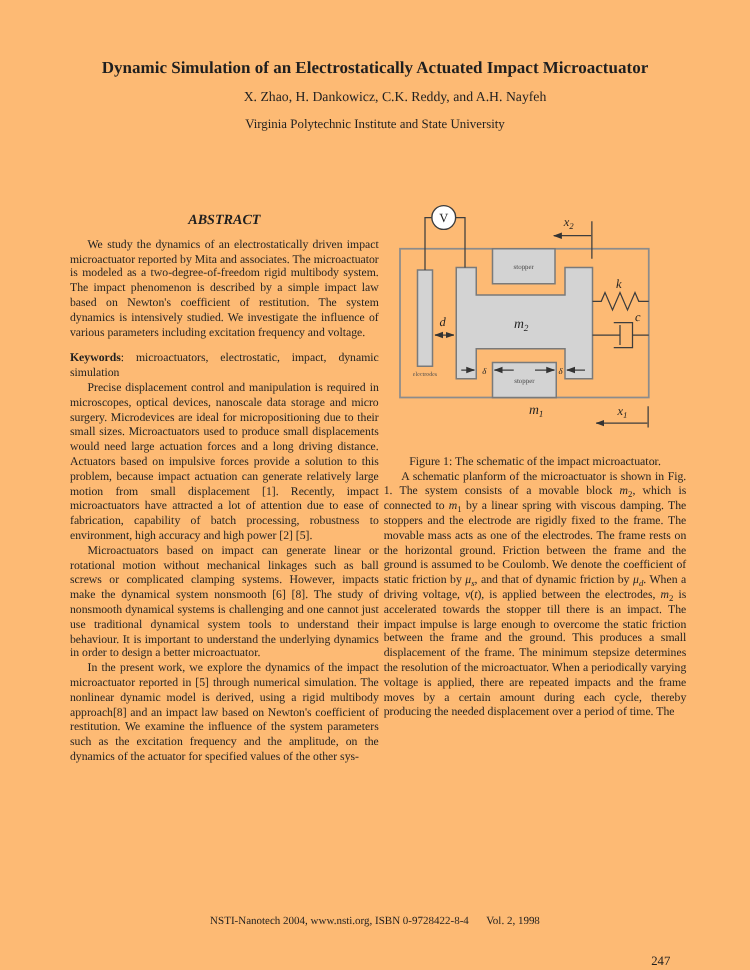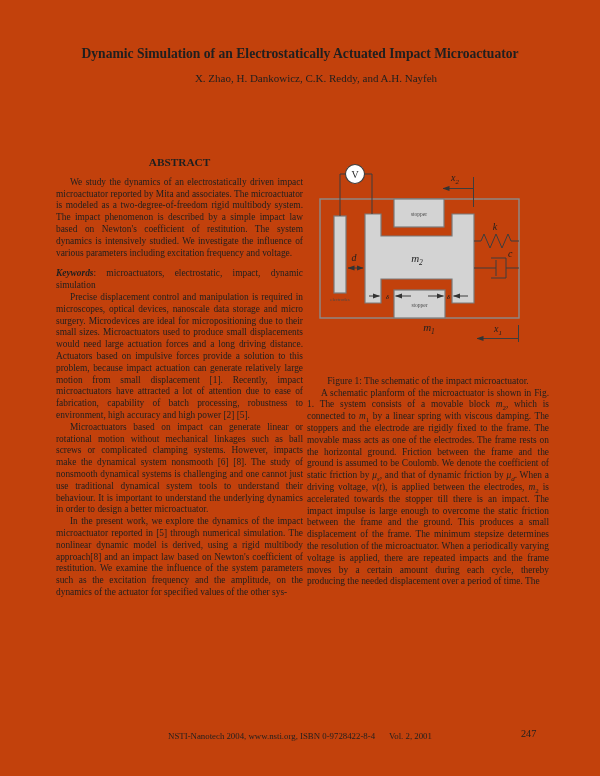--- a/index.html
+++ b/index.html
@@ -1,62 +1,63 @@
 <!DOCTYPE html>
 <html><head>
 <meta charset="utf-8">
 <style>
   html,body { margin:0; padding:0; background:#fff; }
-  .page { position:relative; width:600px; height:776px; background:#c2410c; overflow:hidden;
+  .page { position:relative; width:600px; height:776px; background:#fdba74; overflow:hidden;
           font-family:"Liberation Serif","DejaVu Serif",serif; color:#1f1f1f; }
 
   
   .hdr { position:absolute; top:46px; left:0; width:600px; text-align:center; }
   .title { font-size:13.6px; font-weight:bold; margin:0 auto; max-width:440px; line-height:16.5px; }
   .authors { margin-top:9px; font-size:11px;margin-left:32px; }
   .affil { margin-top:10px; font-size:10.3px; line-height:11.8px; }
 
   
   .col { position:absolute; top:155px; font-size:9.4px; line-height:11.8px; text-align:justify; }
   .col-left  { left:56px;  width:247px; }
   .col-right { left:307px; width:242px; }
   .col p { margin:0; text-indent:14px; }
   .col p.noindent { text-indent:0; }
   h2.sect { font-size:11.3px; font-weight:bold; text-align:center; margin:10px 0 11px; text-indent:0; }
-  h2.first { margin-top:2px; margin-bottom:8px; }
+  h2.first { margin-top:16px; margin-bottom:8px;font-style:italic; }
   .snum { margin-right:12px; }
   .kw { text-indent:0 !important; margin-top:9px !important; }
-  .kwlabel { font-weight:bold; font-style:italic; }
+  .kwlabel { font-weight:bold; }
   sub { font-size:7px; line-height:0; }
 
   
   figure { margin:8px 0 0 0; text-align:center; text-indent:0; }
-  figcaption { font-size:9.5px; margin-top:17px; text-align:center; }
+  figcaption { font-size:9.5px; margin-top:5px; text-align:center; }
   .model-p { margin-top:11px; }
   svg text { font-family:"Liberation Serif","DejaVu Serif",serif; fill:#1f1f1f; }
   .math { font-style:italic; }
   .shape { stroke:#7a7a7a; stroke-width:1.2; }
   .frame { fill:none; stroke:#8c8c8c; stroke-width:1.4; }
   .thin  { stroke:#3d3d3d; stroke-width:1; fill:none; }
   .tinylabel { fill:#4a4a4a; }
 
   
   .fline { position:absolute; top:731px; left:25px; width:550px; text-align:center; font-size:8.8px; }
   .fgap { display:inline-block; width:14px; }
-  .pnum { position:absolute; top:728px; left:521px; font-size:10.2px; }
+  .pnum { position:absolute; top:764px; left:521px; font-size:10.2px; }
 </style>
 </head>
 <body>
 
 <div class="page">
 
   <header class="hdr">
     <h1 class="title">Dynamic Simulation of an Electrostatically Actuated Impact Microactuator</h1>
     <div class="authors">X. Zhao, H. Dankowicz, C.K. Reddy, and A.H. Nayfeh</div>
     <div class="affil">
+      <div>Virginia Polytechnic Institute and State University</div>
     </div>
   </header>
 
   <section class="col col-left">
     <h2 class="sect first">ABSTRACT</h2>
     <p>We study the dynamics of an electrostatically driven impact microactuator reported by Mita and associates. The microactuator is modeled as a two-degree-of-freedom rigid multibody system. The impact phenomenon is described by a simple impact law based on Newton's coefficient of restitution. The system dynamics is intensively studied. We investigate the influence of various parameters including excitation frequency and voltage.</p>
     <p class="kw"><span class="kwlabel">Keywords</span><span>: microactuators, electrostatic, impact, dynamic simulation</span></p>
     <p>Precise displacement control and manipulation is required in microscopes, optical devices, nanoscale data storage and micro surgery. Microdevices are ideal for micropositioning due to their small sizes. Microactuators used to produce small displacements would need large actuation forces and a long driving distance. Actuators based on impulsive forces provide a solution to this problem, because impact actuation can generate relatively large motion from small displacement [1]. Recently, impact microactuators have attracted a lot of attention due to ease of fabrication, capability of batch processing, robustness to environment, high accuracy and high power [2] [5].</p>
     <p>Microactuators based on impact can generate linear or rotational motion without mechanical linkages such as ball screws or complicated clamping systems. However, impacts make the dynamical system nonsmooth [6] [8]. The study of nonsmooth dynamical systems is challenging and one cannot just use traditional dynamical system tools to understand their behaviour. It is important to understand the underlying dynamics in order to design a better microactuator.</p>
     <p>In the present work, we explore the dynamics of the impact microactuator reported in [5] through numerical simulation. The nonlinear dynamic model is derived, using a rigid multibody approach[8] and an impact law based on Newton's coefficient of restitution. We examine the influence of the system parameters such as the excitation frequency and the amplitude, on the dynamics of the actuator for specified values of the other sys-</p>
@@ -119,17 +120,17 @@
         <line class="thin" x1="211" y1="175.5" x2="170" y2="175.5" marker-end="url(#ah)"></line>
         <line class="thin" x1="211.5" y1="162" x2="211.5" y2="179"></line>
       </svg>
       <figcaption>Figure 1: The schematic of the impact microactuator.</figcaption>
     </figure>
 
     <p class="model-p">A schematic planform of the microactuator is shown in Fig. 1. The system consists of a movable block <i>m</i><sub>2</sub>, which is connected to <i>m</i><sub>1</sub> by a linear spring with viscous damping. The stoppers and the electrode are rigidly fixed to the frame. The movable mass acts as one of the electrodes. The frame rests on the horizontal ground. Friction between the frame and the ground is assumed to be Coulomb. We denote the coefficient of static friction by <i>μ<sub>s</sub></i>, and that of dynamic friction by <i>μ<sub>d</sub></i>. When a driving voltage, <i>v</i>(<i>t</i>), is applied between the electrodes, <i>m</i><sub>2</sub> is accelerated towards the stopper till there is an impact. The impact impulse is large enough to overcome the static friction between the frame and the ground. This produces a small displacement of the frame. The minimum stepsize determines the resolution of the microactuator. When a periodically varying voltage is applied, there are repeated impacts and the frame moves by a certain amount during each cycle, thereby producing the needed displacement over a period of time. The</p>
   </section>
 
   <footer>
-    <div class="fline"><span>NSTI-Nanotech 2004, www.nsti.org, ISBN 0-9728422-8-4</span><span class="fgap"></span><span>Vol. 2, 2001</span></div>
+    <div class="fline"><span>NSTI-Nanotech 2004, www.nsti.org, ISBN 0-9728422-8-4</span><span class="fgap"></span><span>Vol. 2, 1998</span></div>
     <div class="pnum">247</div>
   </footer>
 
 </div>
 
 </body></html>

